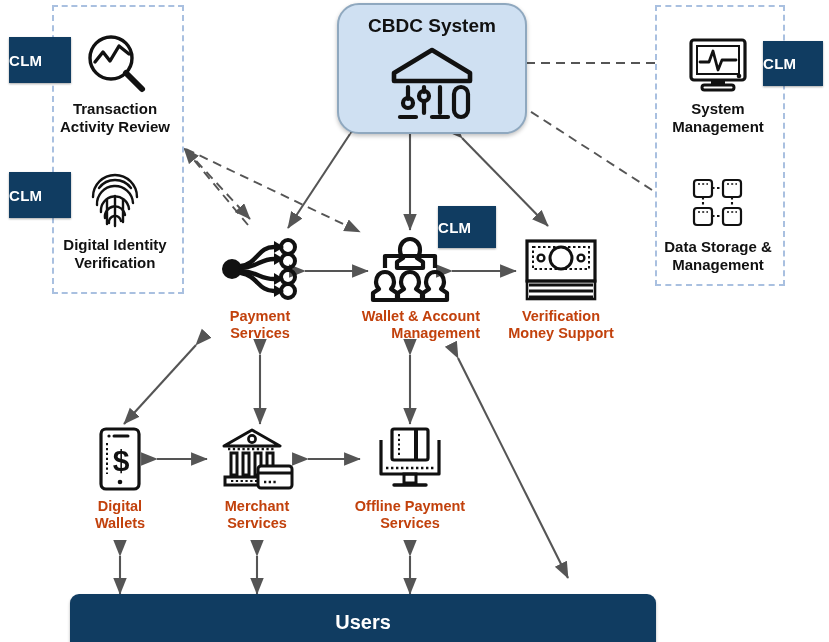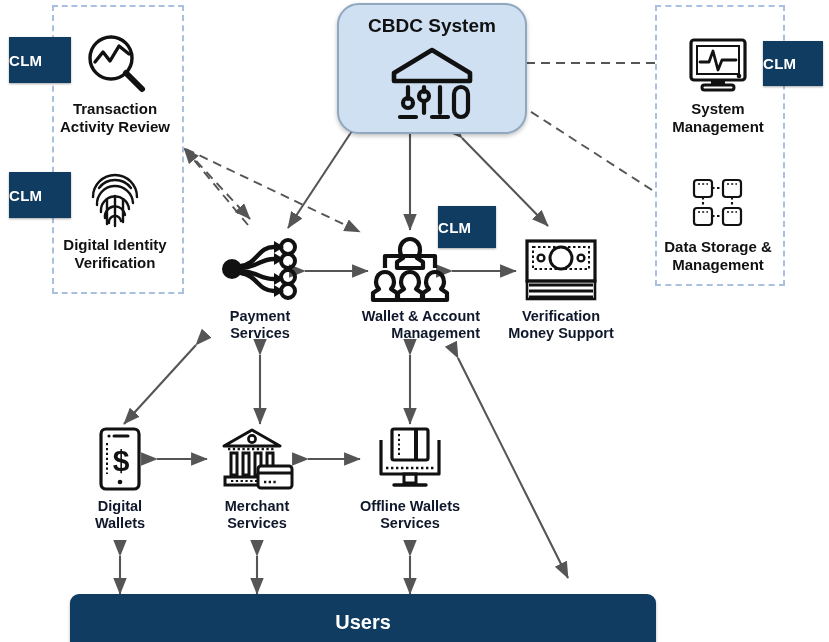--- a/index.html
+++ b/index.html
@@ -21,21 +21,21 @@
   .cbdc-title{position:absolute;left:0;right:0;top:10px;text-align:center;
         font-size:19px;font-weight:bold;color:#111;}
   .cbdc-icon{position:absolute;left:50%;top:38px;transform:translateX(-50%);}
 
   .node{position:absolute;width:150px;text-align:center;}
   .node .ico{height:72px;display:flex;align-items:flex-end;justify-content:center;}
   .node .lbl{font-size:15px;font-weight:bold;color:#111;line-height:1.18;margin-top:6px;}
 
   .pnode{position:absolute;width:140px;text-align:center;}
   .pnode .ico{height:70px;display:flex;align-items:center;justify-content:center;}
-  .pnode .lbl{font-size:14.5px;font-weight:bold;color:#0f172a;line-height:1.18;margin-top:4px;}
+  .pnode .lbl{font-size:14.5px;font-weight:bold;color:#c2410c;line-height:1.18;margin-top:4px;}
 
   .usersbar{position:absolute;background:#103c61;border-radius:9px;
         display:flex;align-items:center;justify-content:center;
         color:#fff;font-size:20px;font-weight:bold;
         box-shadow:0 2px 3px rgba(0,0,0,.3);}
 </style>
 </head>
 <body>
 
 <div id="stage">
@@ -337,21 +337,21 @@
         <path d="M6,14 L6,48 L64,48 L64,14" fill="none" stroke="#111" stroke-width="3.2" stroke-linejoin="round"></path>
         <rect x="17" y="3" width="36" height="31" rx="2" fill="#fff" stroke="#111" stroke-width="3.2"></rect>
         <line x1="41" y1="4" x2="41" y2="33" stroke="#111" stroke-width="4"></line>
         <line x1="24" y1="8" x2="24" y2="29" stroke="#111" stroke-width="2" stroke-dasharray="2.2 2.5"></line>
         <line x1="11" y1="42" x2="59" y2="42" stroke="#111" stroke-width="2.4" stroke-dasharray="2.4 2.6"></line>
         <rect x="29" y="48" width="12" height="9" fill="none" stroke="#111" stroke-width="3"></rect>
         <line x1="19" y1="59" x2="51" y2="59" stroke="#111" stroke-width="3.4" stroke-linecap="round"></line>
       </svg>
     </div>
     <div class="lbl">
-      <div>Offline Wallets</div>
+      <div>Offline Payment</div>
       <div>Services</div>
     </div>
   </div>
 
   <div class="usersbar" style="left:70px;top:594px;width:586px;height:57px;">
     <span>Users</span>
   </div>
 
 </div>
 

